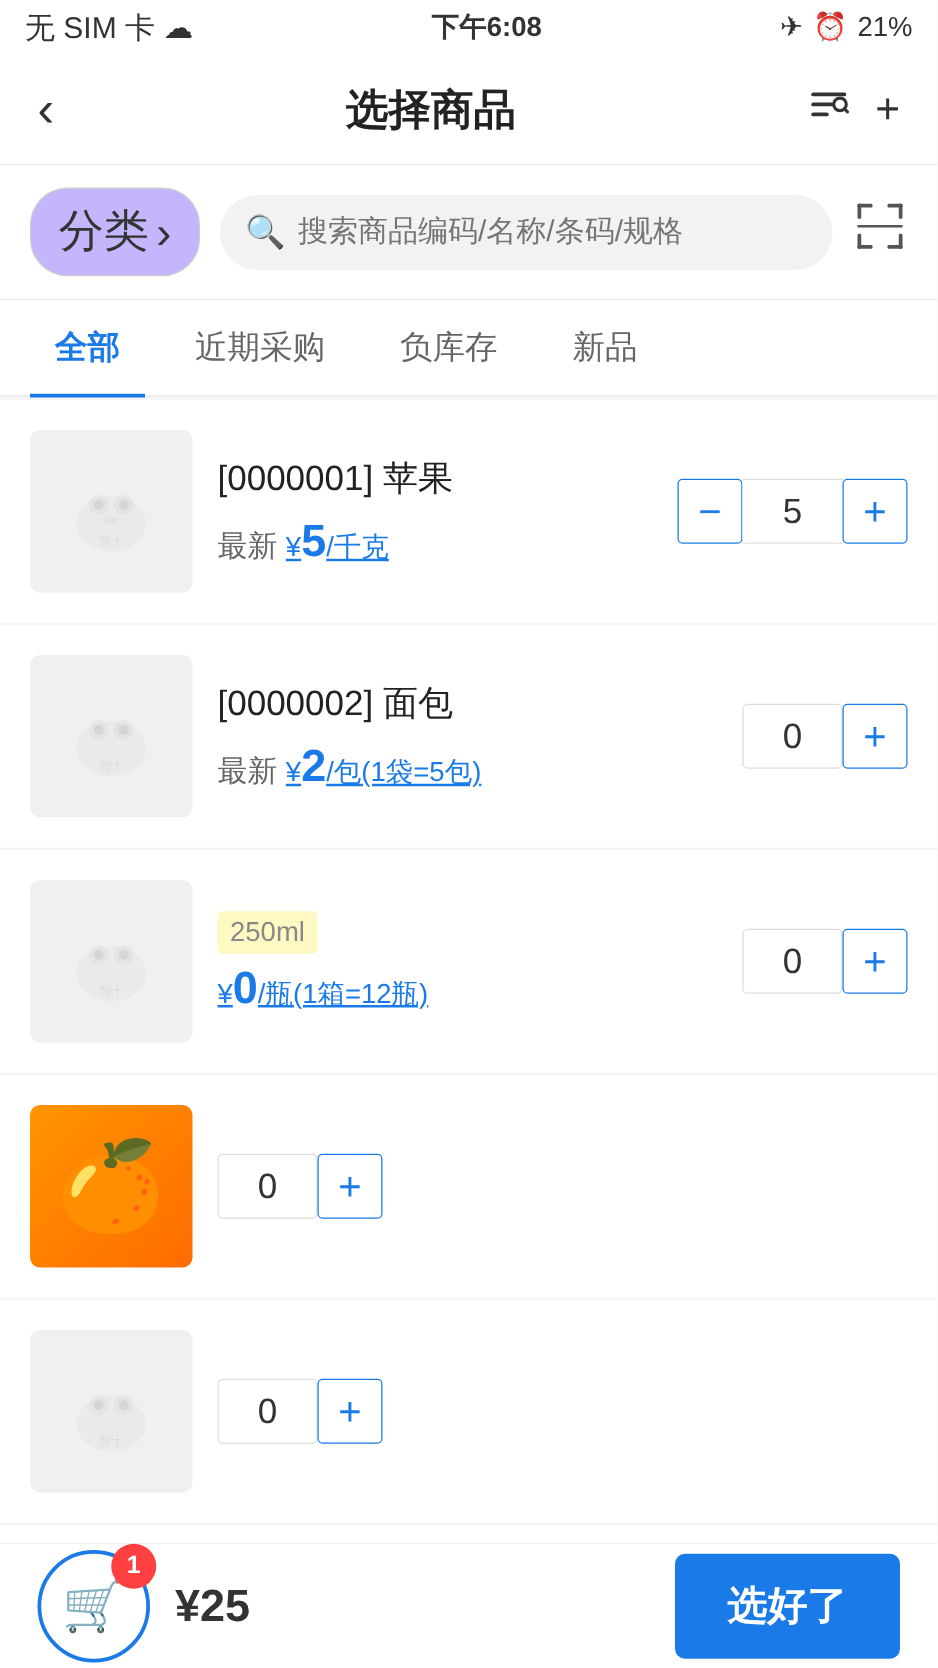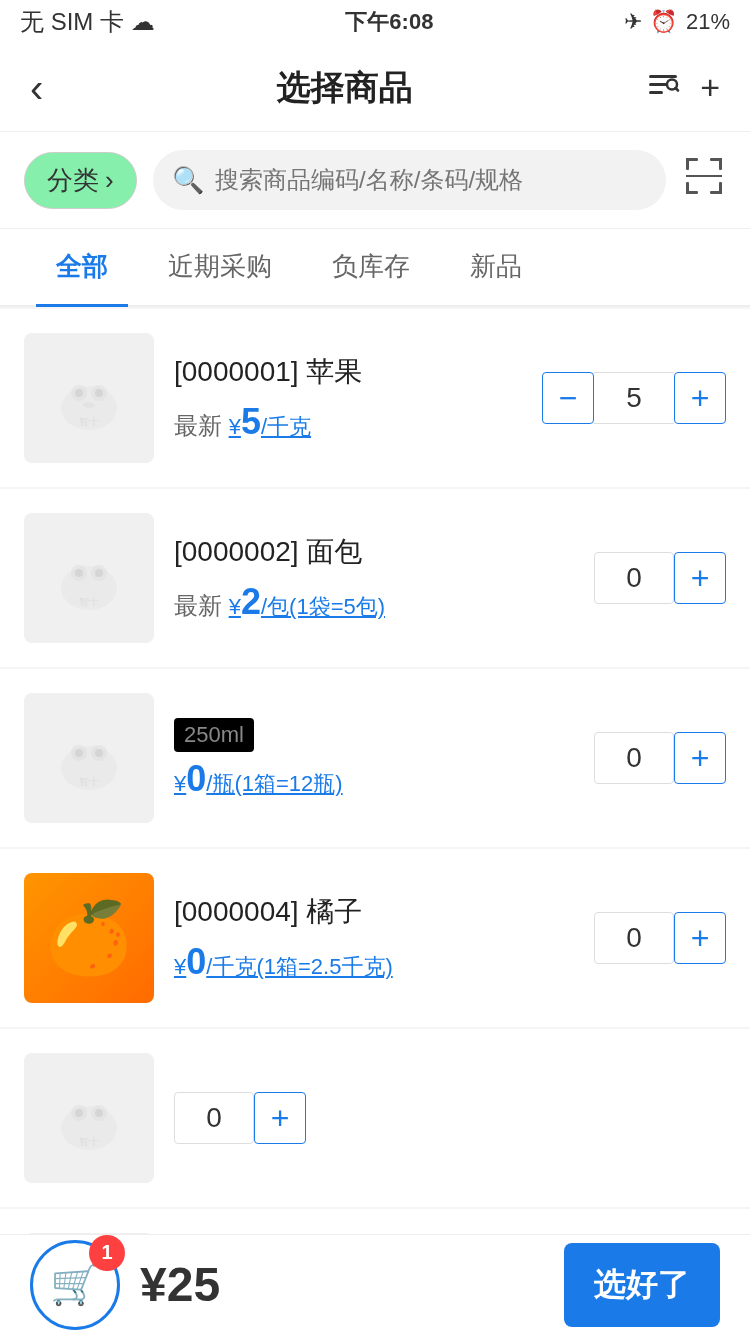--- a/index.html
+++ b/index.html
@@ -46,23 +46,23 @@
       padding: 18px 24px;
       display: flex;
       align-items: center;
       gap: 16px;
       border-bottom: 1px solid #eee;
     }
     .category-btn {
       border: 1px solid #ccc;
       border-radius: 30px;
       padding: 10px 22px;
-      font-size: 26px;
+      font-size: 36px;
       color: #333;
-      background: #86efac;
+      background: #c4b5fd;
       white-space: nowrap;
       display: flex;
       align-items: center;
       gap: 6px;
     }
     .search-bar {
       flex: 1;
       background: #f2f2f2;
       border-radius: 30px;
       height: 60px;
@@ -77,21 +77,21 @@
       font-size: 24px;
       color: #999;
       flex: 1;
       outline: none;
     }
     .scan-icon { font-size: 34px; color: #555; cursor: pointer; }
     
     .tab-row {
       background: #fff;
       display: flex;
-      padding: 0 36px;
+      padding: 0 24px;
       gap: 20px;
       border-bottom: 2px solid #eee;
       margin-bottom: 2px;
     }
     .tab-item {
       padding: 20px 20px;
       font-size: 26px;
       color: #666;
       cursor: pointer;
       border-bottom: 3px solid transparent;
@@ -123,21 +123,21 @@
       flex-shrink: 0;
       overflow: hidden;
     }
     .product-img .owl-logo {
       width: 90px;
       height: 90px;
       opacity: 0.3;
     }
     .product-info { flex: 1; }
     .product-name { font-size: 28px; font-weight: 500; color: #222; margin-bottom: 10px; }
-    .product-spec { font-size: 22px; color: #888; background: #000000; display: inline-block; padding: 4px 10px; border-radius: 4px; margin-bottom: 6px; }
+    .product-spec { font-size: 22px; color: #888; background: #fef9c3; display: inline-block; padding: 4px 10px; border-radius: 4px; margin-bottom: 6px; }
     .product-price { font-size: 24px; color: #666; }
     .product-price .price-label { color: #666; }
     .product-price .price-unit {
       color: #1a7be8;
       font-size: 22px;
       text-decoration: underline;
     }
     .price-num { font-size: 36px; font-weight: 700; color: #1a7be8; }
     .qty-control {
       display: flex;
@@ -224,30 +224,30 @@
       border-radius: 50%;
       width: 36px;
       height: 36px;
       font-size: 20px;
       display: flex;
       align-items: center;
       justify-content: center;
       font-weight: 700;
     }
     .cart-total {
-      font-size: 48px;
+      font-size: 36px;
       font-weight: 700;
       color: #333;
       flex: 1;
     }
     .confirm-btn {
       background: #1a7be8;
       color: #fff;
       border-radius: 8px;
-      padding: 20px 30px;
+      padding: 20px 42px;
       font-size: 32px;
       font-weight: 600;
       border: none;
       cursor: pointer;
     }
   </style>
 </head>
 <body>
 
 <div class="status-bar">
@@ -382,26 +382,20 @@
     <div class="qty-control">
       <input class="qty-input" type="text" value="0" style="border-radius: 4px; border: 1.5px solid rgb(221, 221, 221);">
       <div class="qty-btn">+</div>
     </div>
   </div>
 
   <div class="product-item">
     <div class="orange-img">
       🍊
     </div>
-    <div class="product-info">
-      <div class="product-name">[0000004] 橘子</div>
-      <div class="product-price">
-        <span class="price-unit">¥</span><span class="price-num">0</span><span class="price-unit">/千克(1箱=2.5千克)</span>
-      </div>
-    </div>
     <div class="qty-control">
       <input class="qty-input" type="text" value="0" style="border-radius: 4px; border: 1.5px solid rgb(221, 221, 221);">
       <div class="qty-btn">+</div>
     </div>
   </div>
 
   <div class="product-item">
     <div class="product-img">
       <svg class="owl-logo" viewBox="0 0 90 90" fill="none">
         <ellipse cx="45" cy="55" rx="28" ry="22" fill="#ccc" opacity="0.5"></ellipse>

